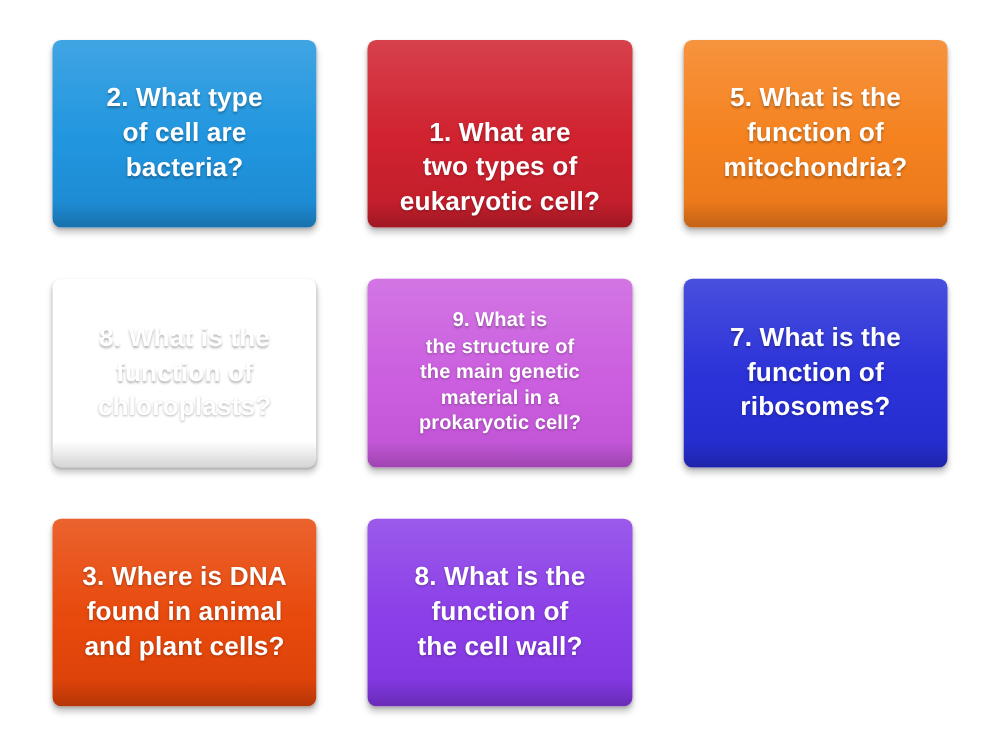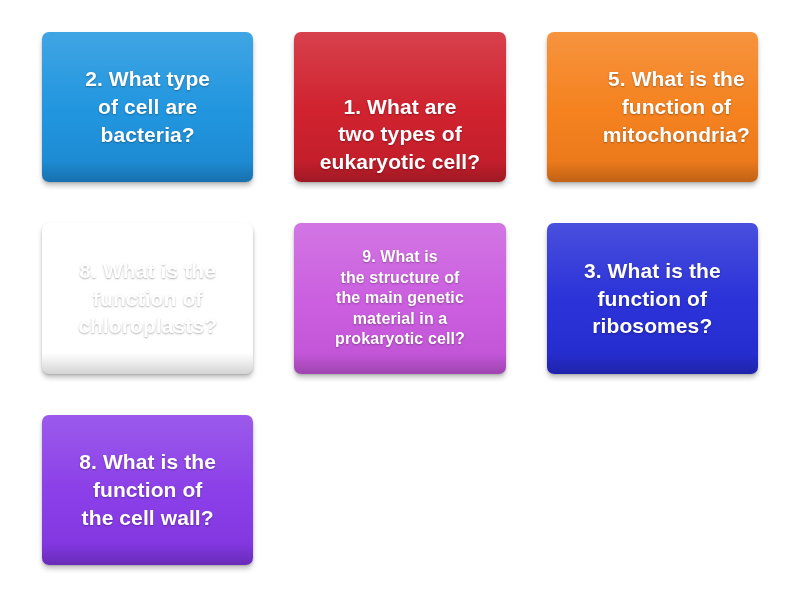--- a/index.html
+++ b/index.html
@@ -87,40 +87,45 @@
     <div class="tile" style="background: linear-gradient(rgb(33, 150, 223) 0%, rgb(33, 150, 223) 55%, rgb(28, 135, 207) 100%);">
       <div class="tile-label">2. What type
 of cell are
 bacteria?</div>
     </div>
     <div class="tile" style="background: linear-gradient(rgb(208, 34, 47) 0%, rgb(208, 34, 47) 55%, rgb(190, 29, 42) 100%); align-items: flex-end;">
       <div class="tile-label">1. What are
 two types of
 eukaryotic cell?</div>
     </div>
-    <div class="tile" style="background: linear-gradient(rgb(245, 130, 31) 0%, rgb(245, 130, 31) 55%, rgb(232, 118, 26) 100%); justify-content: flex-end;">
+    <div class="tile" style="background: linear-gradient(rgb(245, 130, 31) 0%, rgb(245, 130, 31) 55%, rgb(232, 118, 26) 100%);">
       <div class="tile-label">5. What is the
 function of
 mitochondria?</div>
     </div>
     <div class="tile">
       <div class="tile-label">8. What is the
 function of
 chloroplasts?</div>
     </div>
     <div class="tile" style="background: linear-gradient(rgb(203, 95, 223) 0%, rgb(203, 95, 223) 55%, rgb(191, 82, 212) 100%);">
       <div class="tile-label small">9. What is
 the structure of
 the main genetic
 material in a
 prokaryotic cell?</div>
     </div>
     <div class="tile" style="background: linear-gradient(rgb(43, 50, 216) 0%, rgb(43, 50, 216) 55%, rgb(36, 43, 203) 100%);">
-      <div class="tile-label">3. What is the
+      <div class="tile-label">7. What is the
 function of
 ribosomes?</div>
+    </div>
+    <div class="tile" style="background: linear-gradient(rgb(232, 73, 12) 0%, rgb(232, 73, 12) 55%, rgb(217, 64, 8) 100%);">
+      <div class="tile-label">3. Where is DNA
+found in animal
+and plant cells?</div>
     </div>
     <div class="tile" style="background: linear-gradient(rgb(139, 63, 232) 0%, rgb(139, 63, 232) 55%, rgb(126, 52, 220) 100%);">
       <div class="tile-label">8. What is the
 function of
 the cell wall?</div>
     </div>
   </div>
 
 </body></html>

